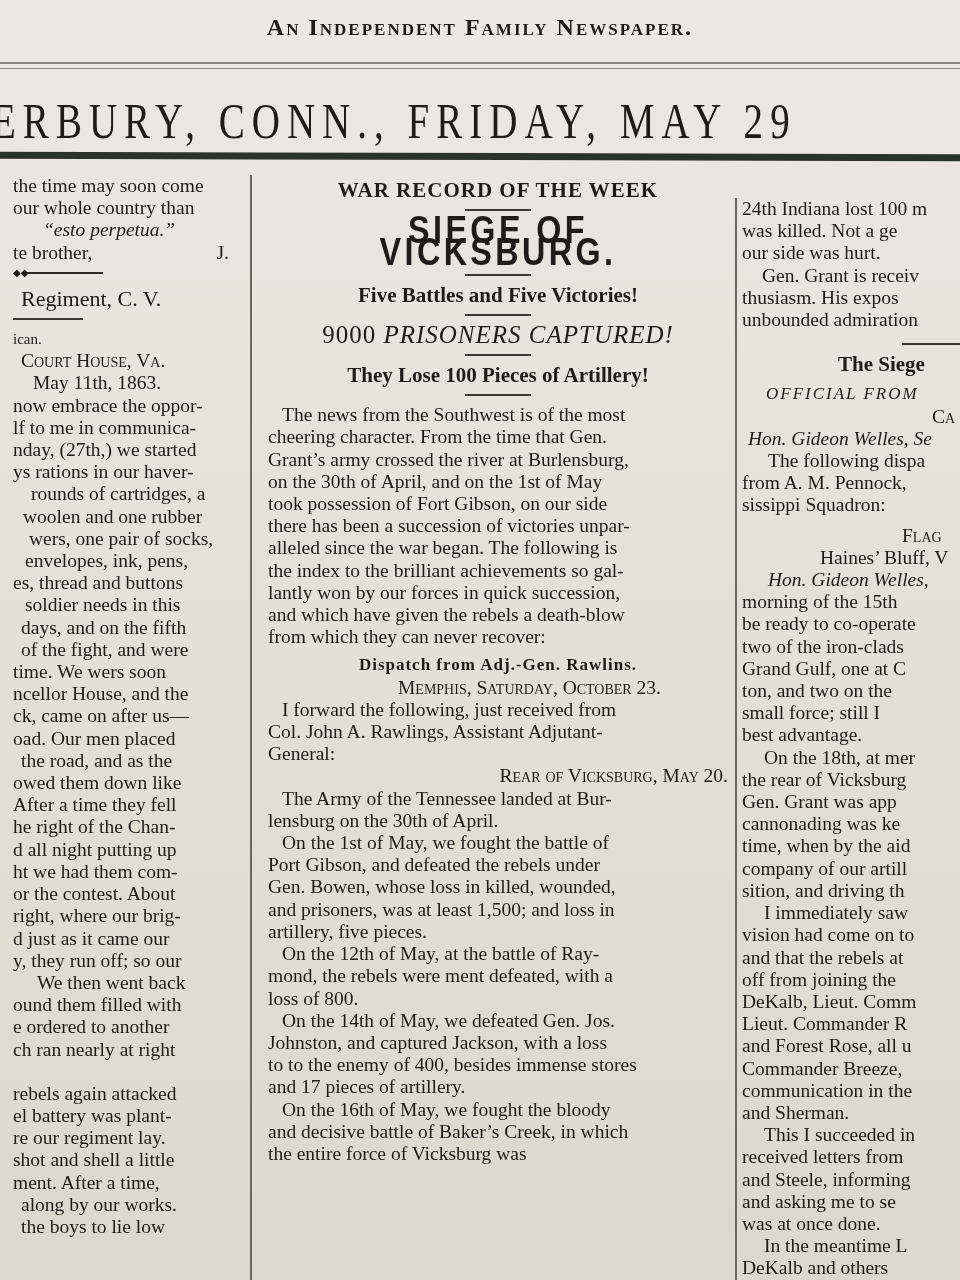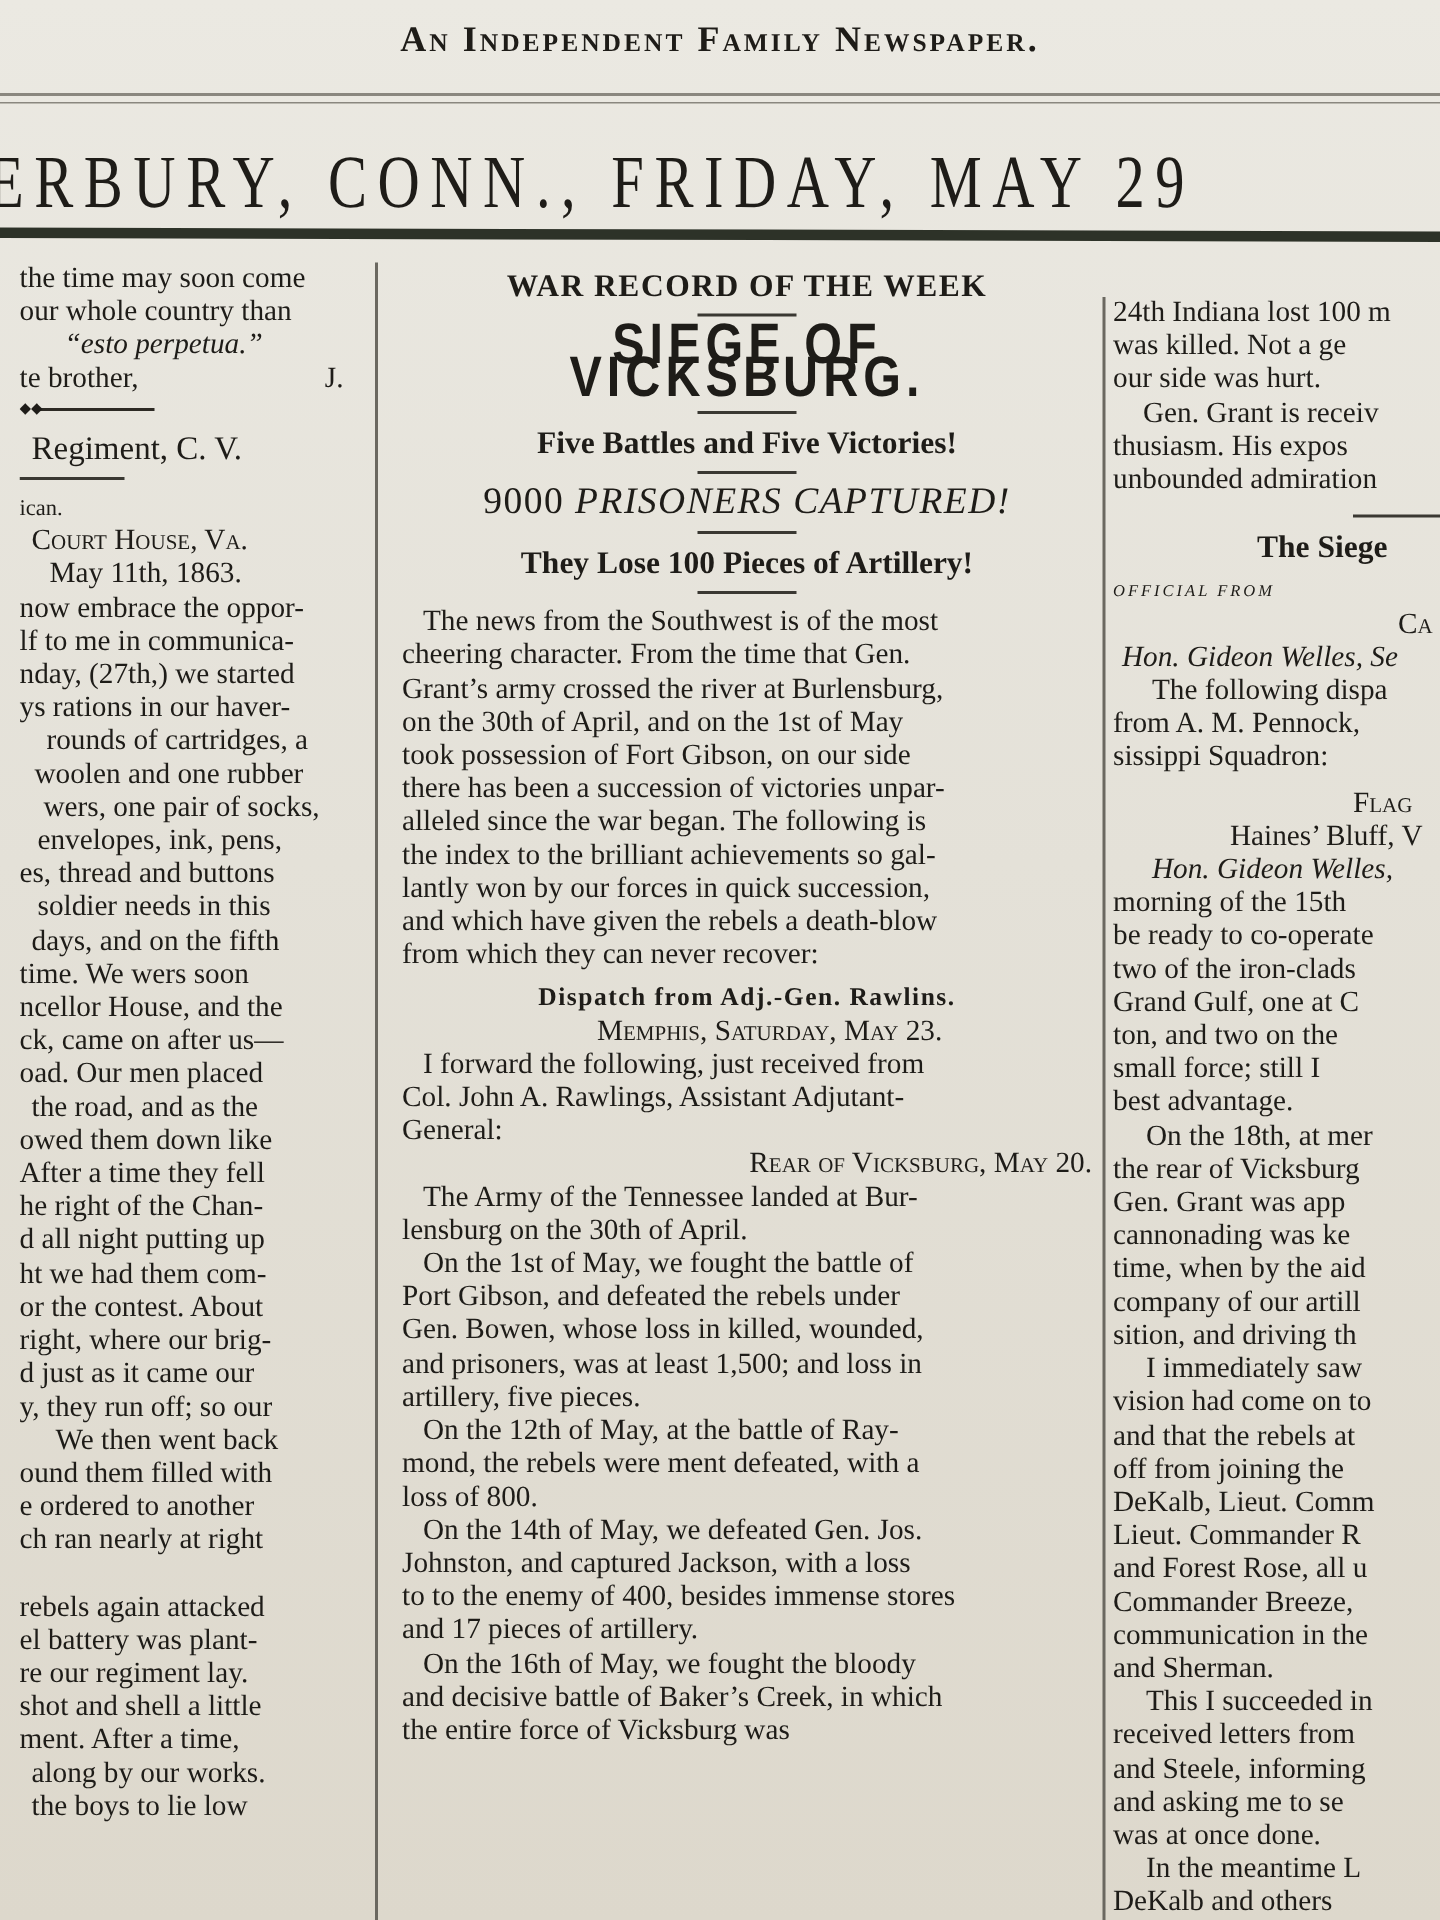--- a/index.html
+++ b/index.html
@@ -52,21 +52,21 @@
   .small-caps { font-variant: small-caps; }
   .sec-head { font-weight: normal; font-size: 22px; margin: 8px 0 8px 8px; }
   .dispatch-hd { font-weight: bold; font-size: 17px; text-align: center; letter-spacing: 1px; margin-top: 6px; }
   .ornament { margin: 4px 0 10px 0; height: 10px; position: relative; }
   .ornament::before { content: ""; position: absolute; left: 10px; top: 4px; width: 80px; height: 2px; background: #2d2a24; }
   .ornament::after { content: "\25C6\25C6"; position: absolute; left: 0; top: -6px; font-size: 10px; }
   .short-left-rule { width: 70px; height: 2px; background: #3a3832; margin: 0 0 8px 0; }
   .gap { height: 22px; }
   .ital { font-style: italic; }
   .right-head { font-weight: bold; font-size: 21px; margin: 8px 0 8px 96px; }
-  .right-sub { font-style: italic; font-size: 11px; letter-spacing: 2px; }
+  .right-sub { font-style: italic; font-size: 17px; letter-spacing: 2px; margin-left: 24px; }
   .right-rule { width: 60px; height: 2px; background: #3a3832; margin: 12px 0 6px 160px; }
 </style>
 </head>
 <body>
 
 <div class="paper"></div>
 
 <div class="tagline">An Independent Family Newspaper.</div>
 <div class="rule-thin" style="top:62px;"></div>
 <div class="rule-thin" style="top:68px; height:1px;"></div>
@@ -94,20 +94,21 @@
   <span class="line">lf to me in communica-</span>
   <span class="line">nday, (27th,) we started</span>
   <span class="line">ys rations in our haver-</span>
   <span class="line" style="padding-left:18px;">rounds of cartridges, a</span>
   <span class="line" style="padding-left:10px;">woolen and one rubber</span>
   <span class="line" style="padding-left:16px;">wers, one pair of socks,</span>
   <span class="line" style="padding-left:12px;">envelopes, ink, pens,</span>
   <span class="line">es, thread and buttons</span>
   <span class="line" style="padding-left:12px;">soldier needs in this</span>
   <span class="line" style="padding-left:8px;">days, and on the fifth</span>
+  <span class="line" style="padding-left:8px;">of the fight, and were</span>
   <span class="line">time. We wers soon</span>
   <span class="line">ncellor House, and the</span>
   <span class="line">ck, came on after us—</span>
   <span class="line">oad. Our men placed</span>
   <span class="line" style="padding-left:8px;">the road, and as the</span>
   <span class="line">owed them down like</span>
   <span class="line">After a time they fell</span>
   <span class="line">he right of the Chan-</span>
   <span class="line">d all night putting up</span>
   <span class="line">ht we had them com-</span>
@@ -150,21 +151,21 @@
   <span class="line">on the 30th of April, and on the 1st of May</span>
   <span class="line">took possession of Fort Gibson, on our side</span>
   <span class="line">there has been a succession of victories unpar-</span>
   <span class="line">alleled since the war began. The following is</span>
   <span class="line">the index to the brilliant achievements so gal-</span>
   <span class="line">lantly won by our forces in quick succession,</span>
   <span class="line">and which have given the rebels a death-blow</span>
   <span class="line">from which they can never recover:</span>
 
   <div class="dispatch-hd">Dispatch from Adj.-Gen. Rawlins.</div>
-  <span class="line small-caps" style="padding-left:130px;">Memphis, Saturday, May 23.</span>
+  <span class="line small-caps" style="padding-left:130px;">Memphis, Saturday, October 23.</span>
   <span class="line" style="padding-left:14px;">I forward the following, just received from</span>
   <span class="line">Col. John A. Rawlings, Assistant Adjutant-</span>
   <span class="line">General:</span>
   <span class="line small-caps" style="padding-left:104px;text-align:right;">Rear of Vicksburg, May 20.</span>
 
   <span class="line" style="padding-left:14px;">The Army of the Tennessee landed at Bur-</span>
   <span class="line">lensburg on the 30th of April.</span>
 
   <span class="line" style="padding-left:14px;">On the 1st of May, we fought the battle of</span>
   <span class="line">Port Gibson, and defeated the rebels under</span>

